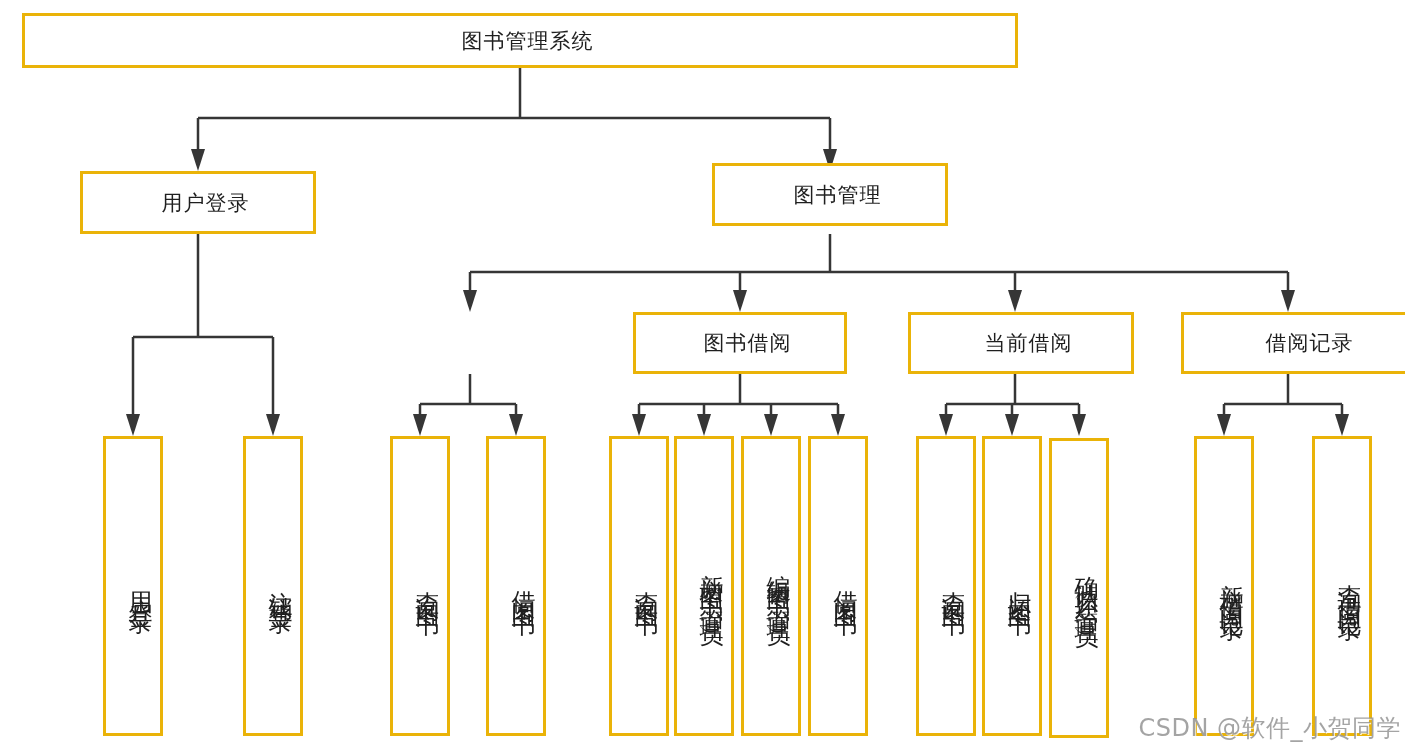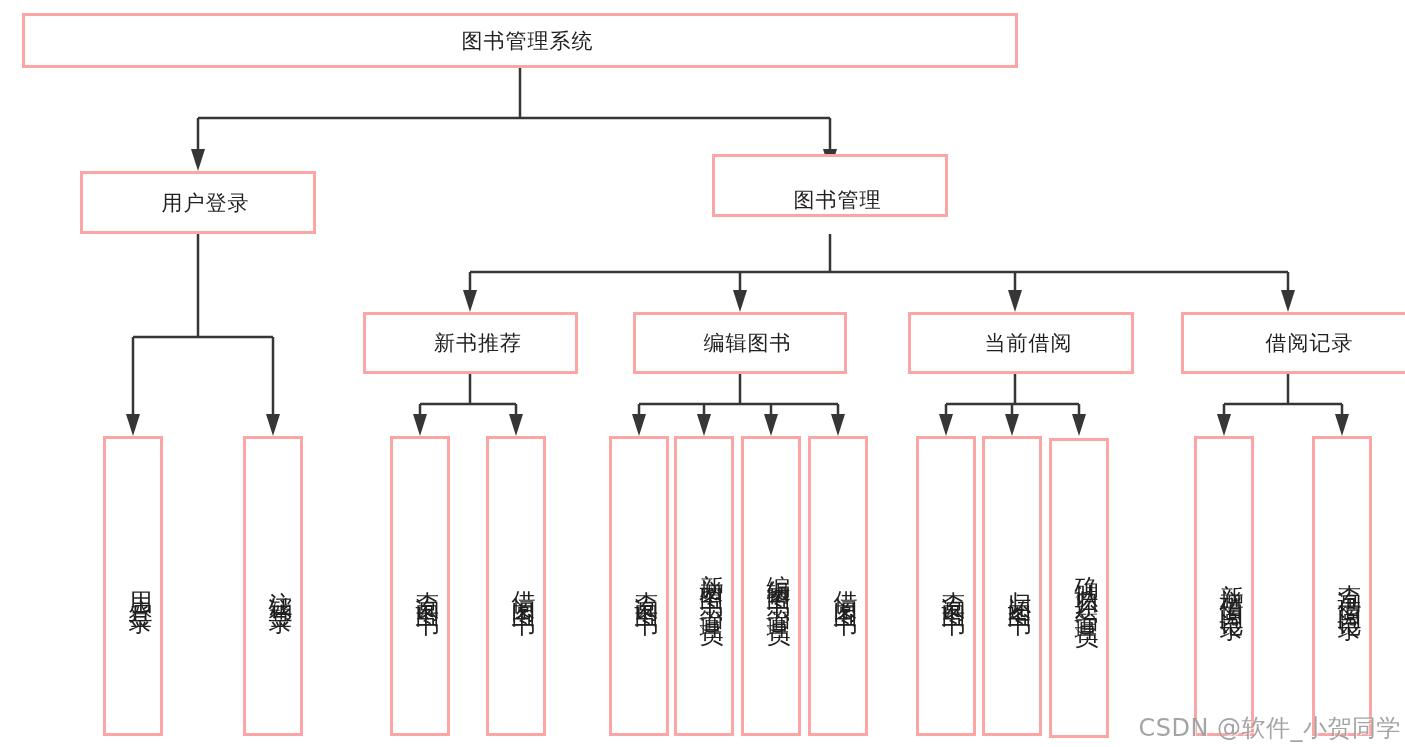--- a/index.html
+++ b/index.html
@@ -19,21 +19,21 @@
     position: absolute;
     left: 0;
     top: 0;
     width: 1405px;
     height: 747px;
   }
   .node {
     position: absolute;
     box-sizing: border-box;
     background: #ffffff;
-    border: 3px solid #fca5a5;
+    border: 3px solid #eab308;
     color: #1f1f1f;
     display: flex;
     align-items: center;
     justify-content: center;
     padding-left: 15px;
   }
   .h-node span {
     font-size: 21px;
     letter-spacing: 1px;
     white-space: nowrap;
@@ -105,29 +105,26 @@
     </g>
   </svg>
 
   <div class="node h-node" style="left:22px; top:13px; width:996px; height:55px;">
     <span>图书管理系统</span>
   </div>
 
   <div class="node h-node" style="left:80px; top:171px; width:236px; height:63px;">
     <span>用户登录</span>
   </div>
-  <div class="node h-node" style="left:712px; top:154px; width:236px; height:63px;align-items:flex-end;">
+  <div class="node h-node" style="left:712px; top:163px; width:236px; height:63px;">
     <span>图书管理</span>
   </div>
 
-  <div class="node h-node" style="left:363px; top:312px; width:215px; height:62px;">
-    <span>新书推荐</span>
-  </div>
   <div class="node h-node" style="left:633px; top:312px; width:214px; height:62px;">
-    <span>编辑图书</span>
+    <span>图书借阅</span>
   </div>
   <div class="node h-node" style="left:908px; top:312px; width:226px; height:62px;">
     <span>当前借阅</span>
   </div>
   <div class="node h-node" style="left:1181px; top:312px; width:242px; height:62px;">
     <span>借阅记录</span>
   </div>
 
   <div class="node v-node" style="left:103px; top:436px; width:60px; height:300px;">
     <span>用户登录</span>

